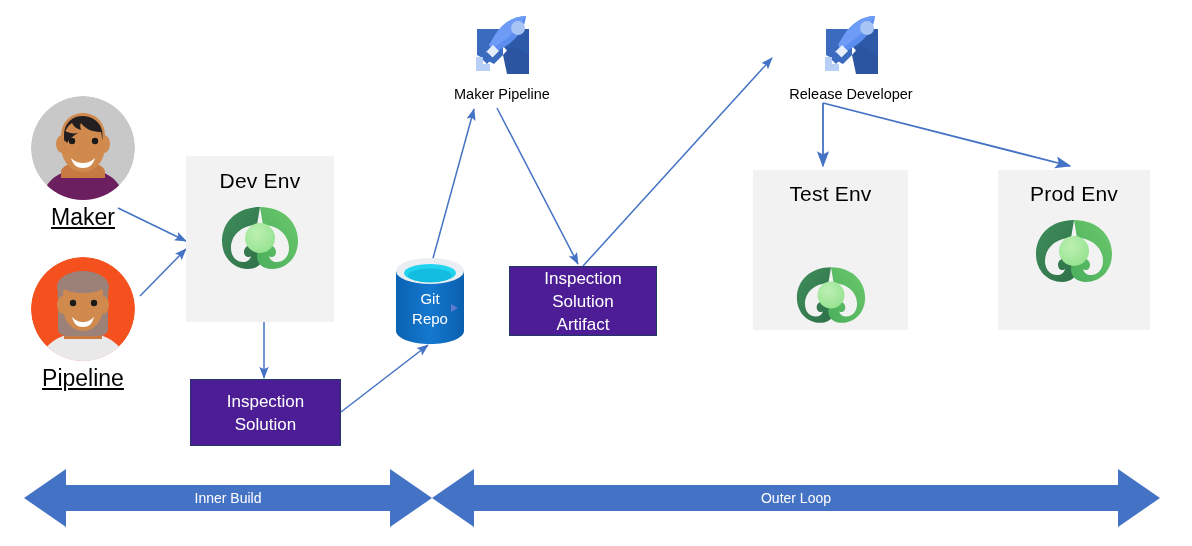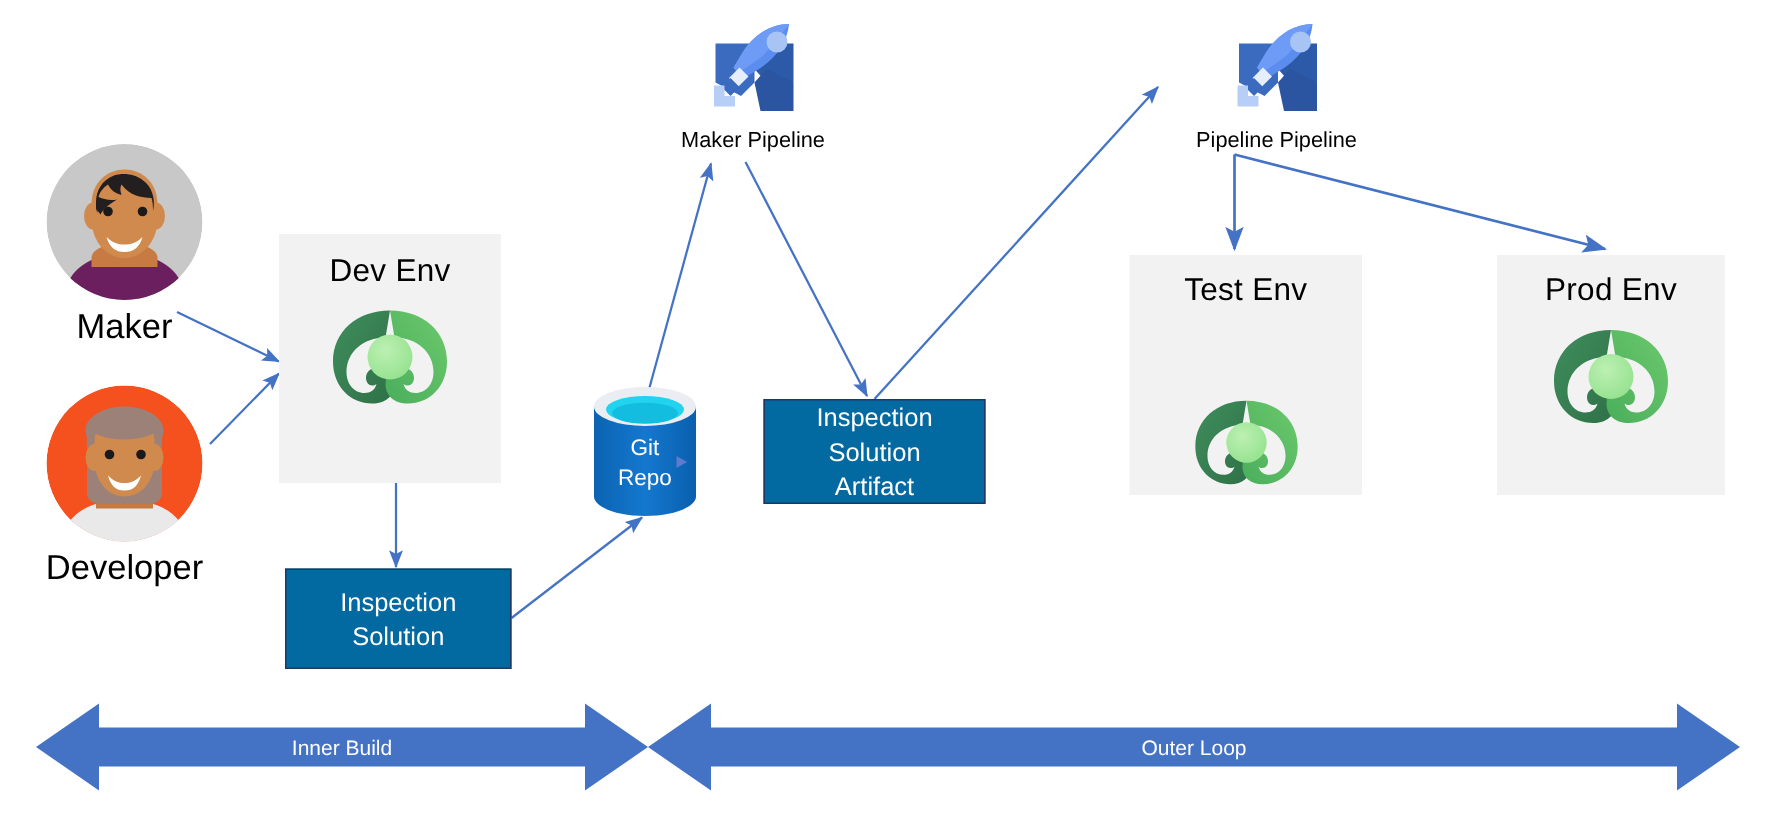--- a/index.html
+++ b/index.html
@@ -10,25 +10,25 @@
 
   
   #arrows{position:absolute;left:0;top:0;width:1192px;height:546px;pointer-events:none;}
 
   
   .env-card{background:#f2f2f2;display:flex;flex-direction:column;align-items:center;}
   .env-title{color:#000000;font-weight:400;letter-spacing:.2px;}
   .env-logo{display:block;}
 
   
-  .persona{display:flex;flex-direction:column;align-items:center;}
+  .persona{display:flex;flex-direction:column;align-items:center;text-decoration:underline;}
   .persona-name{color:#000000;font-size:23px;margin-top:4px;font-weight:400;}
 
   
-  .proc-box{background:#0369a1;border:1px solid #1f3864;color:#ffffff;
+  .proc-box{background:#4c1d95;border:1px solid #1f3864;color:#ffffff;
             display:flex;flex-direction:column;align-items:center;justify-content:center;
             font-size:17px;line-height:23px;text-align:center;}
 
   
   .pipe{display:flex;flex-direction:column;align-items:center;}
   .pipe-label{font-size:14.5px;color:#000000;margin-top:1px;white-space:nowrap;}
 
   
   .repo-label{position:absolute;left:0;right:0;top:34px;text-align:center;
               color:#ffffff;font-size:15px;line-height:20px;}
@@ -110,21 +110,21 @@
         <ellipse cx="32" cy="48" rx="6" ry="9" fill="#d08a4e"></ellipse>
         <ellipse cx="72" cy="48" rx="6" ry="9" fill="#d08a4e"></ellipse>
         <path d="M32 38c0-13 9-21 20-21s20 8 20 21v12c0 14-9 24-20 24S32 64 32 50z" fill="#d08a4e"></path>
         <path d="M41 60c4 4 7 5 11 5s7-1 11-5c-2 7-5 10-11 10s-9-3-11-10z" fill="#ffffff"></path>
         <circle cx="42" cy="46" r="3.2" fill="#1a1a1a"></circle>
         <circle cx="63" cy="46" r="3.2" fill="#1a1a1a"></circle>
         <path d="M26 44c0-16 11-26 26-26s26 10 26 26c0-6-2-10-5-13-4 3-12 5-21 5-9 0-17-2-21-5-3 3-5 7-5 13z" fill="#9c8178"></path>
         <path d="M26 30c0-9 12-16 26-16s26 7 26 16c0 3-1 5-2 7-4-6-13-10-24-10s-20 4-24 10c-1-2-2-4-2-7z" fill="#9c8178"></path>
       </g>
     </svg>
-    <div class="persona-name">Developer</div>
+    <div class="persona-name">Pipeline</div>
   </div>
 
   <div class="abs env-card" style="left:186px;top:156px;width:148px;height:166px;">
     <div class="env-title" style="font-size:21px;margin-top:13px;">Dev Env</div>
     <svg class="env-logo" width="100" height="78" viewBox="0 0 100 78" style="margin-top:6px;">
       <defs>
         <linearGradient id="pgA" x1="0" y1="0" x2="1" y2="1">
           <stop offset="0" stop-color="#3f8e5c"></stop>
             <stop offset="1" stop-color="#2f7048"></stop>
         </linearGradient>
@@ -189,21 +189,21 @@
       <path d="M14 22h26v26l-9 9-17-9z" fill="#3b6bbf"></path>
       <path d="M40 22h26v26H48l-8-9z" fill="#2d5aa8"></path>
       <path d="M40 48l8-9 18 9v19H44z" fill="#2b55a0"></path>
       <path d="M63 9c-13 0-24 8-31 19l-6 10 3 4 4 3 10-6C54 32 62 21 63 9z" fill="#5b8def"></path>
       <path d="M63 9c-13 0-24 8-31 19l-6 10 3 4 17-12C51 24 58 16 63 9z" fill="#6d9bf5"></path>
       <circle cx="55" cy="21" r="7" fill="#a8c4f5"></circle>
       <path d="M30 38l-7 7 6 6 7-7z" fill="#e6eefc"></path>
       <path d="M24 45l-6 6 6 6 6-6z" fill="#3b6bbf"></path>
       <path d="M13 50h7v7h7v7H13z" fill="#b7cff7"></path>
     </svg>
-    <div class="pipe-label">Pipeline Pipeline</div>
+    <div class="pipe-label">Release Developer</div>
   </div>
 
   <div class="abs proc-box" style="left:509px;top:266px;width:146px;height:68px;">
     <span>Inspection</span>
     <span>Solution</span>
     <span>Artifact</span>
   </div>
 
   <div class="abs env-card" style="left:753px;top:170px;width:155px;height:160px;gap:48px;">
     <div class="env-title" style="font-size:21px;margin-top:12px;">Test Env</div>

